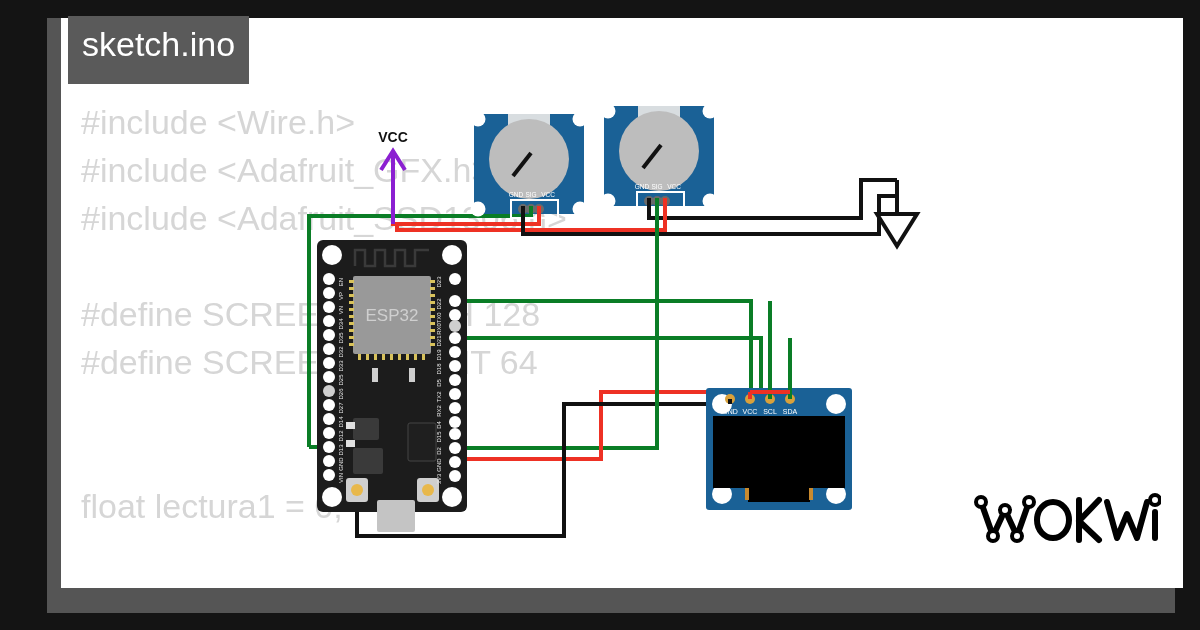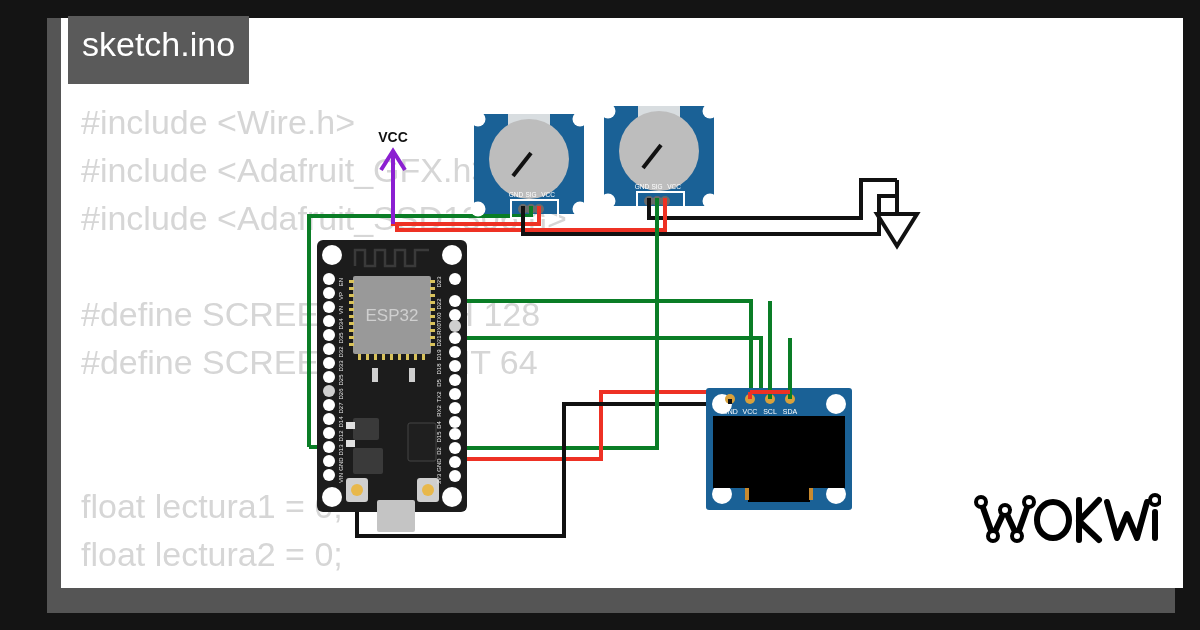--- a/index.html
+++ b/index.html
@@ -36,21 +36,20 @@
 
   <div class="canvas">
 
     <div class="code">
       <div class="ln" style="top:85px">#include &lt;Wire.h&gt;</div>
       <div class="ln" style="top:133px">#include &lt;Adafruit_GFX.h&gt;</div>
       <div class="ln" style="top:181px">#include &lt;Adafruit_SSD1306.h&gt;</div>
       <div class="ln" style="top:277px">#define SCREEN_WIDTH 128</div>
       <div class="ln" style="top:325px">#define SCREEN_HEIGHT 64</div>
       <div class="ln" style="top:469px">float lectura1 = 0;</div>
-      <div class="ln" style="top:517px">float lectura2 = 0;</div>
       <div class="ln" style="top:565px">Adafruit_SSD1306 display(SCREEN_WIDTH, SCREEN_HEIGHT, &amp;Wire, -1);</div>
     </div>
 
     <div class="diagram">
       <svg width="1122" height="570" viewBox="0 0 1122 570" xmlns="http://www.w3.org/2000/svg">
 
         <g fill="none" stroke-width="4" stroke-linecap="butt" stroke-linejoin="miter">
 
           <path d="M462,192 L462,216 L818,216 L818,178 L836,178" stroke="#111111"></path>
 

